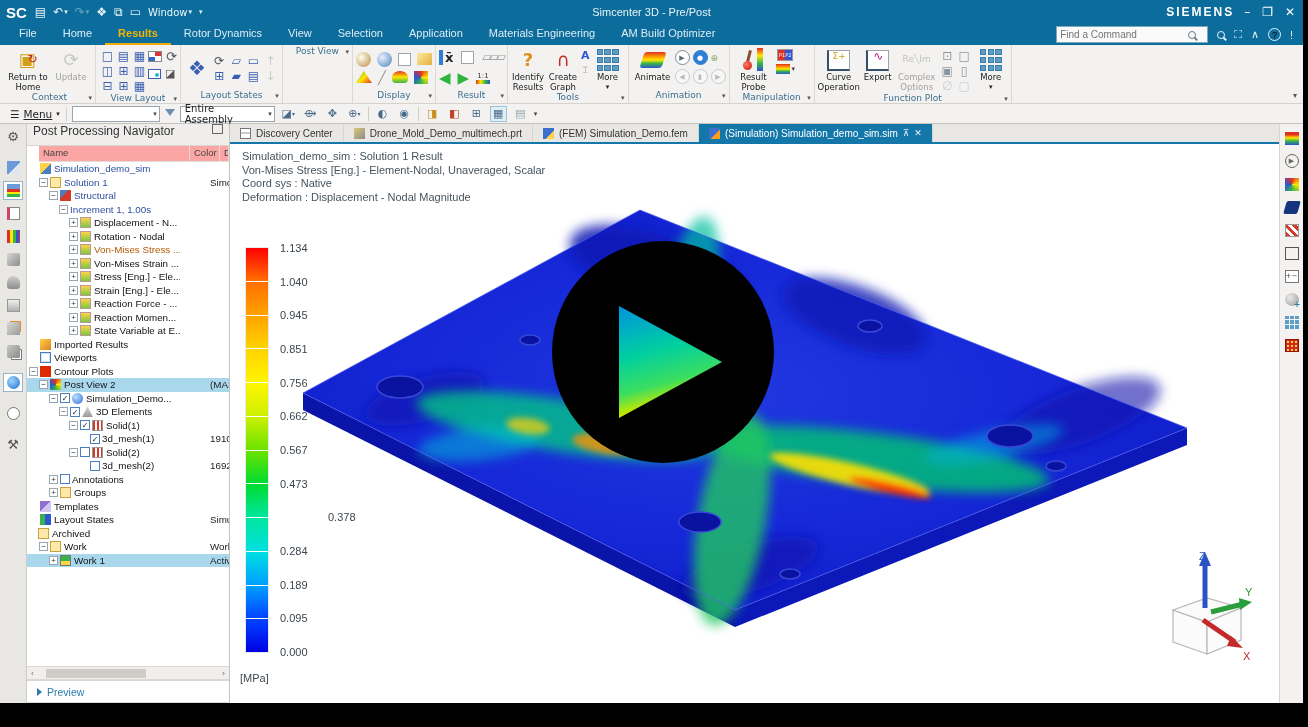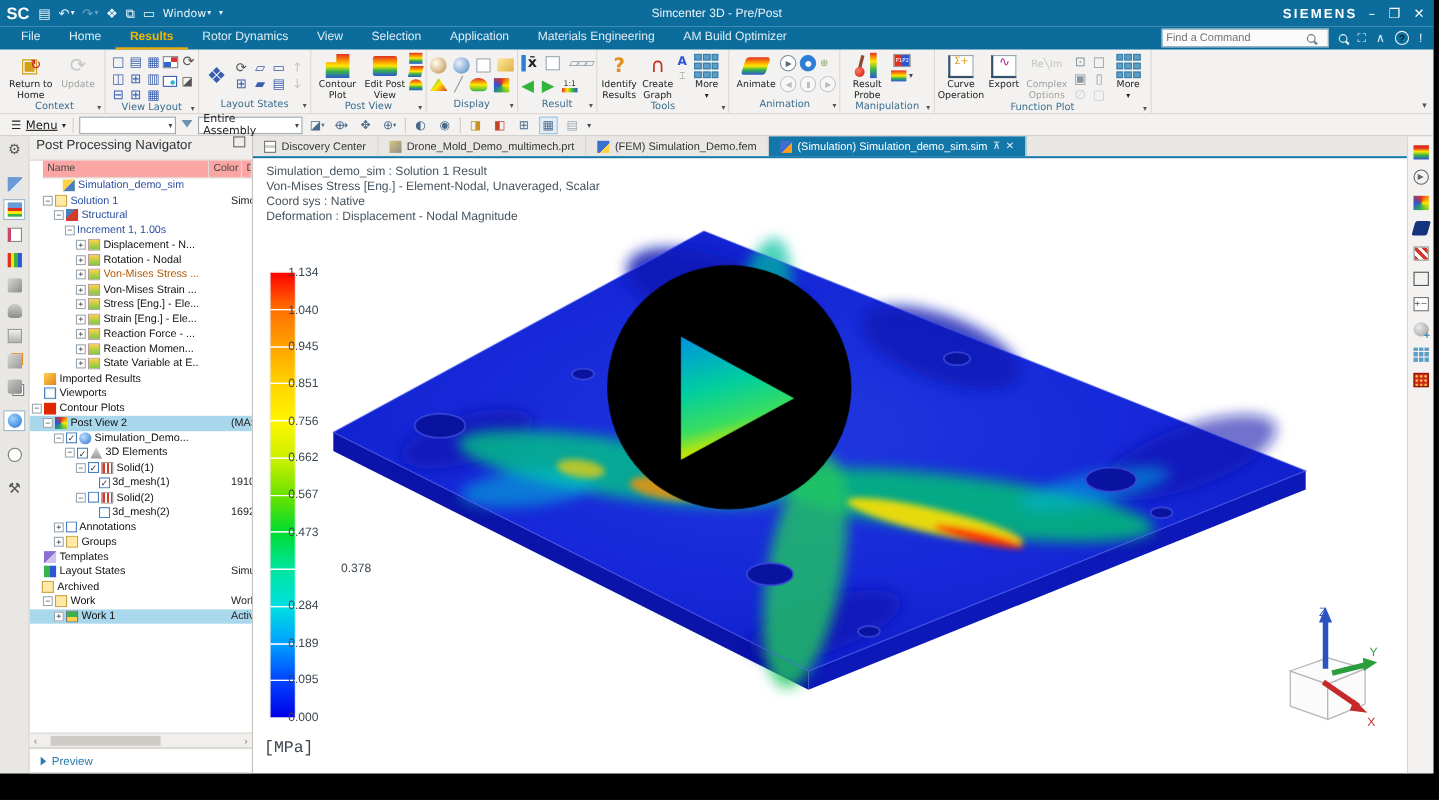--- a/index.html
+++ b/index.html
@@ -140,23 +140,23 @@
   .doctab.icon-part .dtic { background:linear-gradient(135deg,#d8c878,#8c8c8c); }
   .doctab.icon-fem .dtic { background:linear-gradient(135deg,#3a6fd0 60%,#ffd24a 60%); }
   .doctab.icon-sim .dtic { background:linear-gradient(135deg,#3a6fd0 55%,#ff9d1e 55%); }
 
   .viewport { flex:1; position:relative; background:#fff; overflow:hidden; }
   .vp-header { position:absolute; left:12px; top:6px; font-size:11px; line-height:13.6px; color:#47545e; z-index:3; }
   .legend { position:absolute; left:16px; top:104px; z-index:3; }
   .legend-bar { position:absolute; left:0; top:0; width:22px; height:404px; display:flex; flex-direction:column; box-shadow:0 0 0 1px rgba(200,200,200,.4); }
   .lseg { flex:1; border-top:1px solid #fff; }
   .lseg:first-child { border-top:0; }
-  .legend-labels { position:absolute; left:16px; top:0; width:50px; height:404px; }
+  .legend-labels { position:absolute; left:34px; top:0; width:50px; height:404px; }
   .llab { position:absolute; font-size:11px; color:#3c4650; }
-  .legend-unit { position:absolute; left:-6px; top:424px; font-size:15px; color:#3c4650;font-family:Liberation Mono, monospace; }
+  .legend-unit { position:absolute; left:-6px; top:424px; font-size:11px; color:#3c4650; }
   .modelsvg { position:absolute; inset:0; z-index:1; }
   .triad { position:absolute; right:24px; bottom:40px; z-index:2; }
 
   .rightstrip { width:24px; background:#f3f2f1; border-left:1px solid #d8d4cf; display:flex; flex-direction:column; align-items:center; gap:7px; padding-top:6px; }
   .rs-ic { width:17px; height:16px; display:flex; align-items:center; justify-content:center; font-size:11px; color:#555; }
   .rs-ic .sq { width:14px; height:13px; }
   .rs-contour-sq { background:linear-gradient(180deg,#e03020 20%,#ffe800 45%,#36b34a 70%,#2d55d4 100%); }
   .rs-play-sq { border:1.5px solid #666; border-radius:50%; width:14px; height:14px; display:flex; align-items:center; justify-content:center; font-size:7px; color:#666; }
   .rs-cube-sq { background:conic-gradient(#e03020,#ffe800,#36b34a,#2d55d4,#e03020); }
   .rs-anim-sq { background:#16337e; transform:skewX(-16deg); border-radius:2px; }
@@ -297,39 +297,20 @@
             <span class="sic">▰</span>
             <span class="sic">▤</span>
             <span class="sic dim" style="color:#888;">↓</span>
           </div>
         </div>
       </div>
       <div class="rgroup-name">Layout States</div>
     </div>
 
     <div class="rgroup">
-      <div class="rgroup-body">
-        <div class="rb">
-          <span class="ric">
-              <span class="rainbow cubeL"></span>
-            </span>
-          <span>Contour Plot</span>
-        </div>
-        <div class="rb">
-          <span class="ric">
-              <span class="rainbow" style="width:22px;height:18px;border-radius:2px;"></span>
-            </span>
-          <span>Edit Post View</span>
-        </div>
-        <div class="scol" style="gap:2px;padding-top:2px;">
-          <span class="rainbow" style="width:12px;height:10px;"></span>
-          <span class="rainbow" style="width:12px;height:10px;transform:skewX(-14deg);"></span>
-          <span class="rainbow" style="width:12px;height:10px;border-radius:50% 50% 0 0;"></span>
-        </div>
-      </div>
       <div class="rgroup-name">Post View</div>
     </div>
 
     <div class="rgroup">
       <div class="rgroup-body" style="align-items:center;">
         <div class="scol" style="gap:3px;">
           <div class="srow" style="gap:6px;align-items:center;">
             <span style="width:15px;height:15px;border-radius:50%;background:radial-gradient(circle at 35% 35%,#ffe,#b84);"></span>
             <span style="width:15px;height:15px;border-radius:50%;background:radial-gradient(circle at 35% 35%,#eef,#48b);"></span>
             <span class="emptybox"></span>
@@ -588,21 +569,21 @@
         <span>Post Processing Navigator</span>
         <span class="nav-winbtn"></span>
       </div>
       <div class="nav-cols">
         <div class="col-name">Name</div>
         <div class="col-color">Color</div>
         <div class="col-desc">Descri</div>
       </div>
       <div class="tree">
           <div class="trow">
-            <div class="tcell-name" style="padding-left: 19px;">
+            <div class="tcell-name" style="padding-left: 2px;">
               <span class="texp blank"></span>
               <span class="ticon ti-sim"></span>
               <span class="tlabel cls-blue">Simulation_demo_sim</span>
             </div>
             <div class="tcell-color"></div>
             <div class="tcell-desc"></div>
           </div>
           <div class="trow">
             <div class="tcell-name" style="padding-left: 12px;">
               <span class="texp">−</span>

